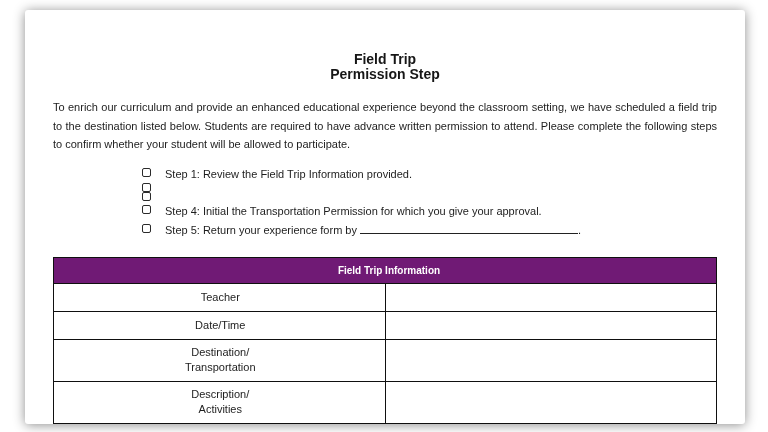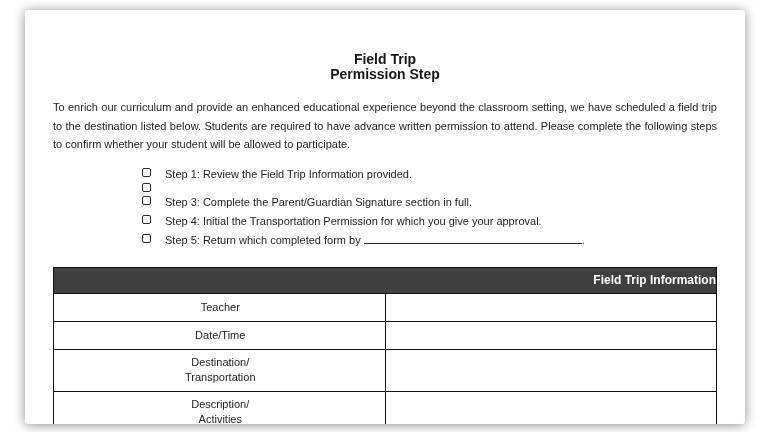--- a/index.html
+++ b/index.html
@@ -83,25 +83,25 @@
     table-layout: fixed;
     font-size: 11px;
     color: #1d1d1d;
   }
   .tbl th, .tbl td {
     border: 1.5px solid #0f0f0f;
     padding: 0;
     box-sizing: border-box;
   }
   .tbl th.bar {
-    background: #404040;
+    background: #701a75;
     color: #ffffff;
-    font-size: 12px;
+    font-size: 10px;
     font-weight: bold;
-    text-align: right;
+    text-align: center;
     height: 26px;
     padding-left: 8px;
     vertical-align: middle;
   }
   .tbl td.lbl {
     width: 150px;
     padding-left: 8px;
     padding-right: 6px;
     vertical-align: middle;
     line-height: 15px;
@@ -128,30 +128,29 @@
     <div class="steps">
       <div class="step">
         <span class="chk"></span>
         <span>Step 1: Review the Field Trip Information provided.</span>
       </div>
       <div class="step">
         <span class="chk"></span>
       </div>
       <div class="step">
         <span class="chk"></span>
-        <span>Step 3: Complete the Parent/Guardian Signature section in full.</span>
       </div>
       <div class="step">
         <span class="chk"></span>
         <span>Step 4: Initial the Transportation Permission for which you give your approval.</span>
       </div>
       <div class="step">
         <span class="chk"></span>
         <span>
-          <span>Step 5: Return which completed form by</span><span class="blank"></span><span>.</span>
+          <span>Step 5: Return your experience form by</span><span class="blank"></span><span>.</span>
         </span>
       </div>
     </div>
 
     <table class="tbl">
       <tbody>
           <tr>
         <th class="bar" colspan="2">Field Trip Information</th>
       </tr>
       <tr class="row-s">

